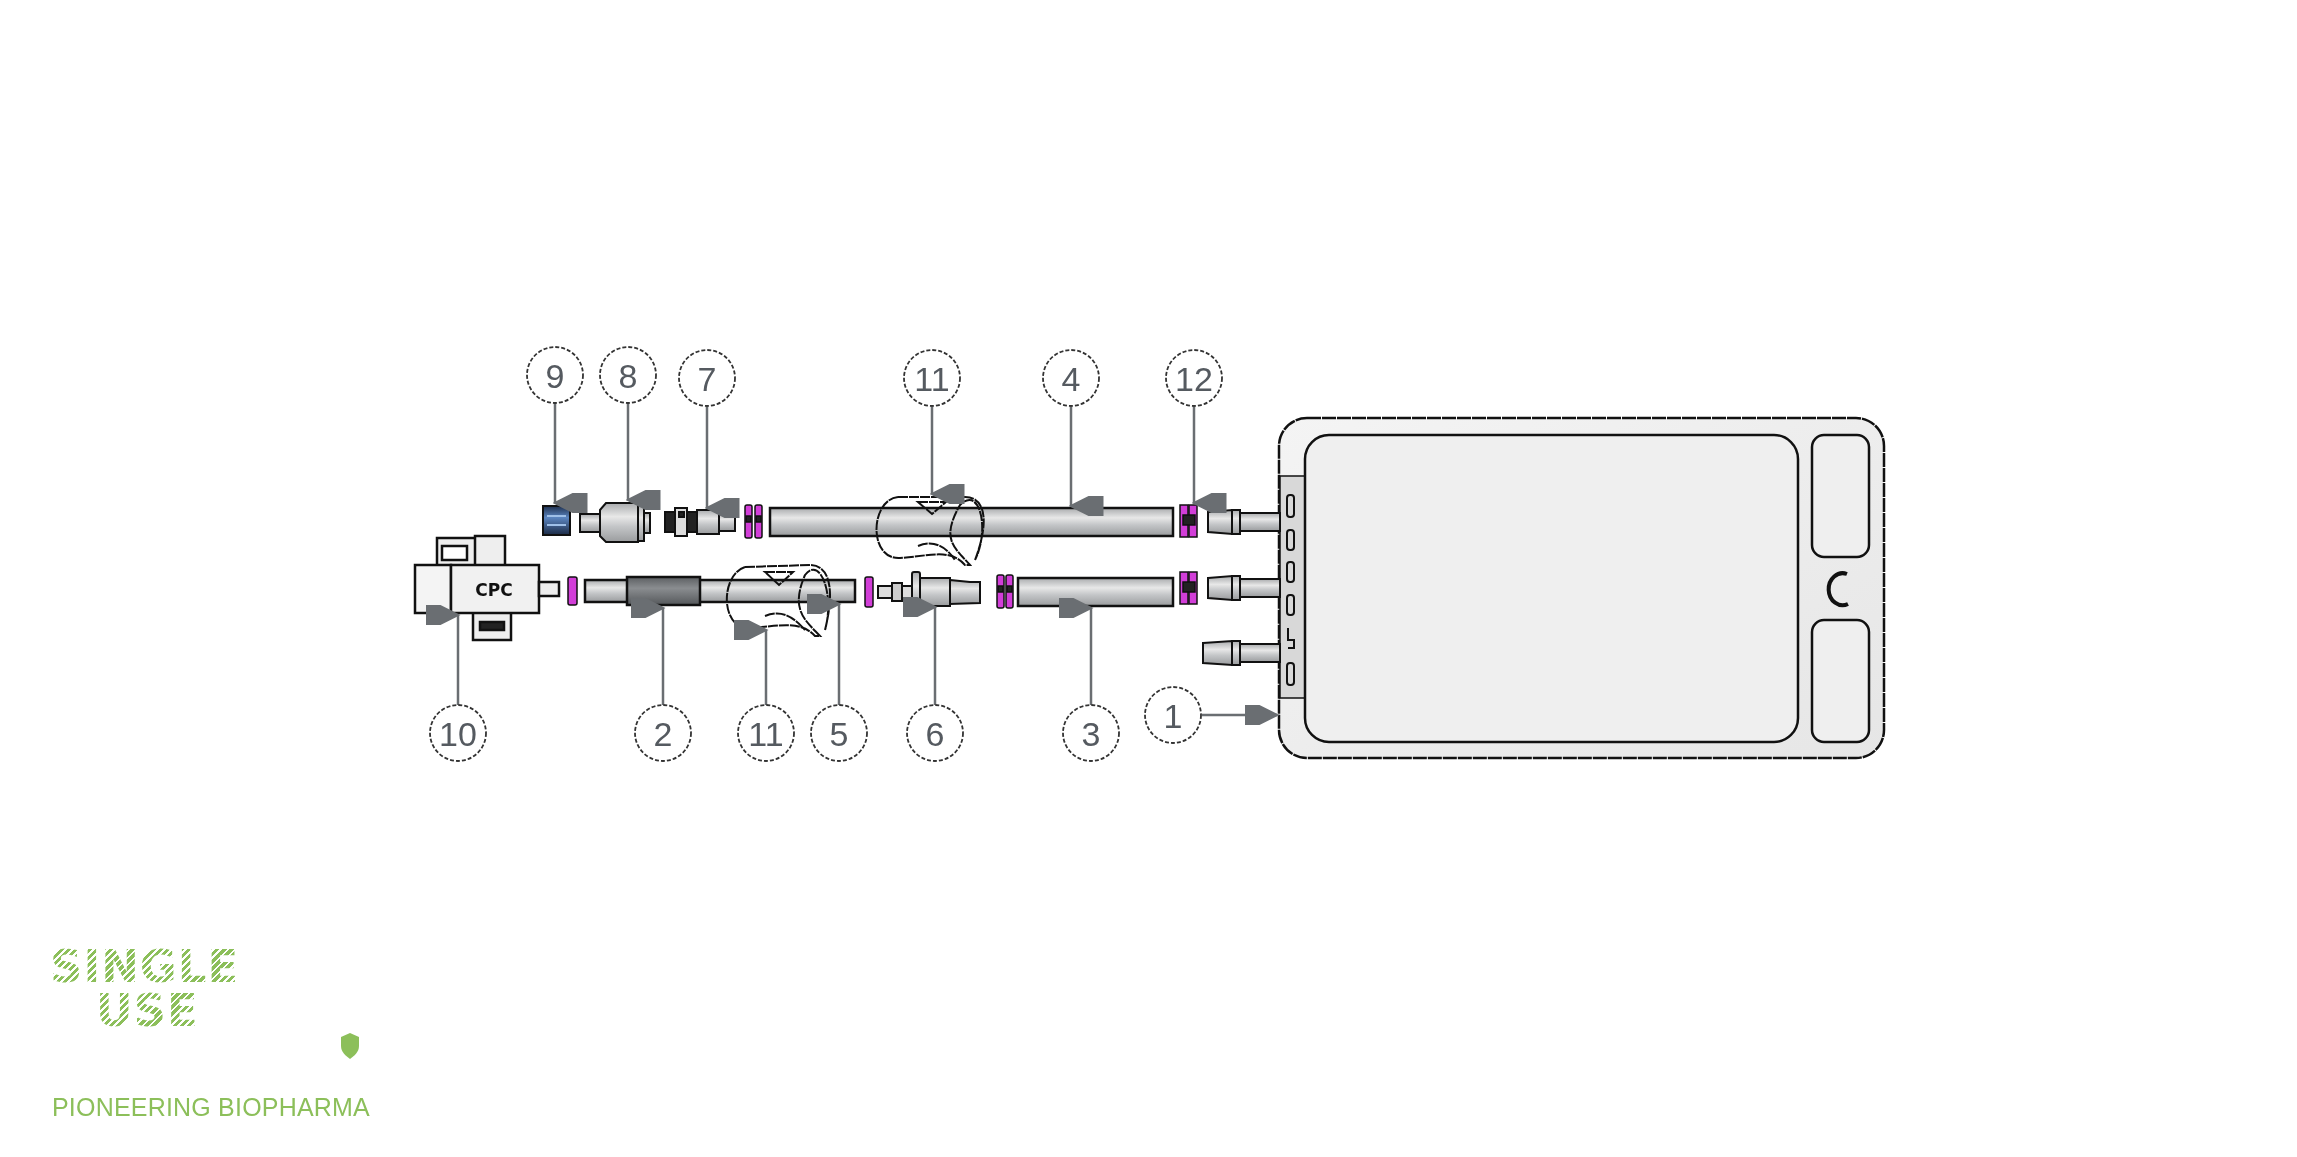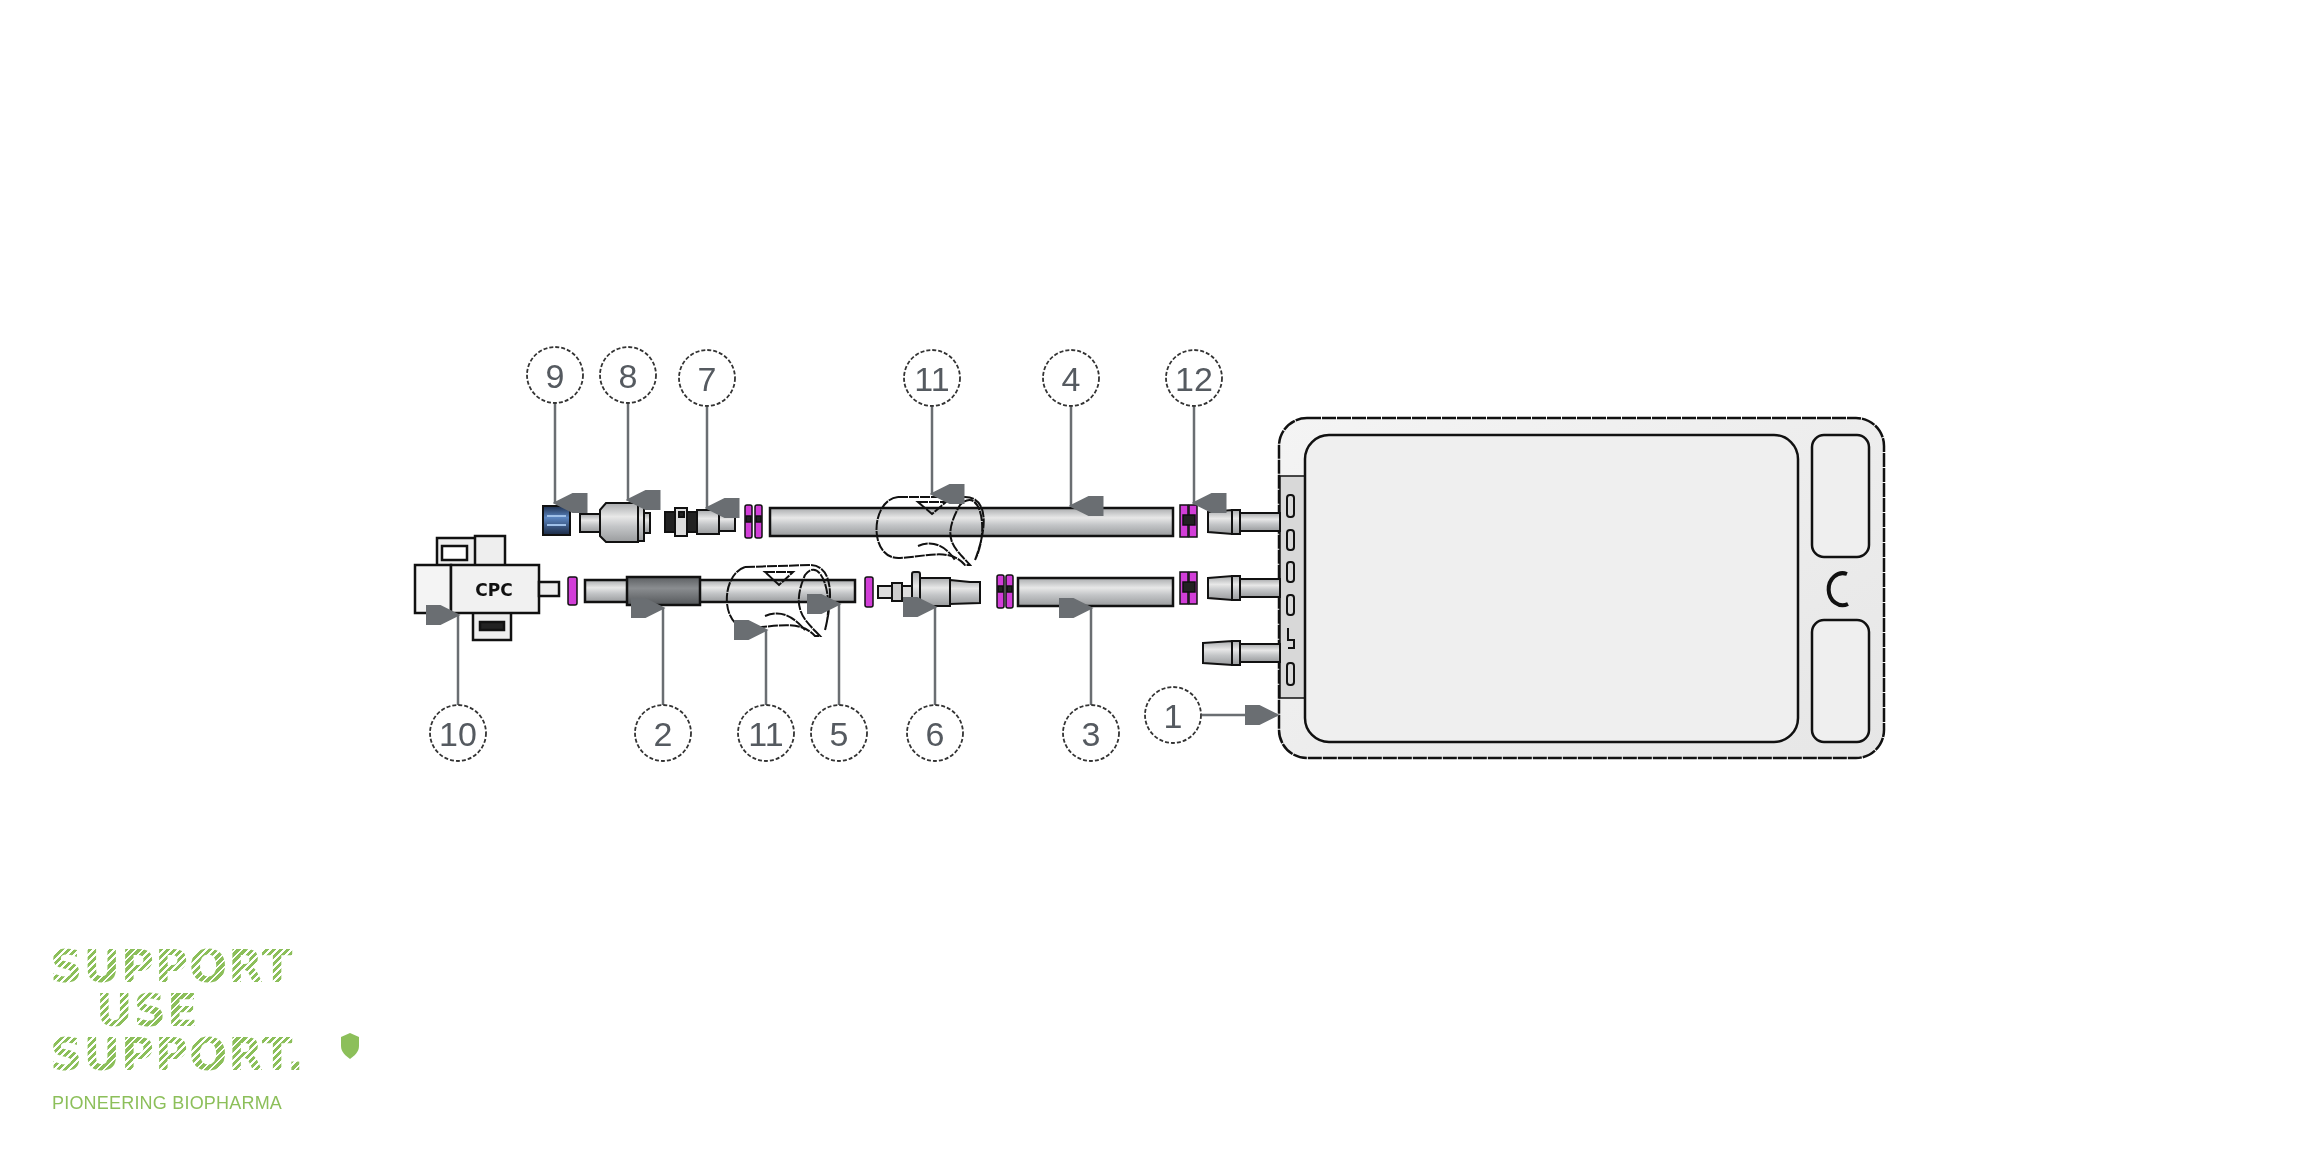--- a/index.html
+++ b/index.html
@@ -14,21 +14,21 @@
     color: #8cbf5a;
     background: repeating-linear-gradient(135deg, #8cbf5a 0px, #8cbf5a 3px, rgba(255,255,255,0.0) 3px, rgba(255,255,255,0) 5px);
     -webkit-background-clip: text; background-clip: text;
     -webkit-text-fill-color: transparent;
   }
   .logo-line.l1 { top: 0px; }
   .logo-line.l2 { top: 44px; margin-left: 46px; }
   .logo-line.l3 { top: 88px; }
   .tagline {
     position: absolute; left: 2px; top: 148px; margin: 0;
-    font-family: "Liberation Sans", sans-serif; font-size: 18px; letter-spacing: 0.2px;
+    font-family: "Liberation Sans", sans-serif; font-size: 25px; letter-spacing: 0.2px;
     color: #8cbf5a; white-space: nowrap;
   }
   .shield { position: absolute; left: 290px; top: 88px; width: 20px; height: 26px; }
 </style>
 </head>
 <body>
 
 <svg id="diagram" width="2297" height="1157" viewBox="0 0 2297 1157" xmlns="http://www.w3.org/2000/svg">
   <defs>
     <linearGradient id="tubeGrad" x1="0" y1="0" x2="0" y2="1">
@@ -228,20 +228,19 @@
     <text class="callout-text" x="663" y="734">2</text>
     <text class="callout-text" x="766" y="734">11</text>
     <text class="callout-text" x="839" y="734">5</text>
     <text class="callout-text" x="935" y="734">6</text>
     <text class="callout-text" x="1091" y="734">3</text>
     <text class="callout-text" x="1173" y="716">1</text>
   </g>
 </svg>
 
 <div id="logo">
-  <p class="logo-line l1">SUPPORT</p>
+  <p class="logo-line l1">SINGLE</p>
   <p class="logo-line l2">USE</p>
-  <p class="logo-line l3">SUPPORT.</p>
   <svg class="shield" viewBox="0 0 20 26">
     <path d="M1,4 L10,0 L19,4 L19,13 C19,19 14,23 10,26 C6,23 1,19 1,13 Z" fill="#8cbf5a"></path>
   </svg>
   <p class="tagline">PIONEERING BIOPHARMA</p>
 </div>
 
 </body></html>

